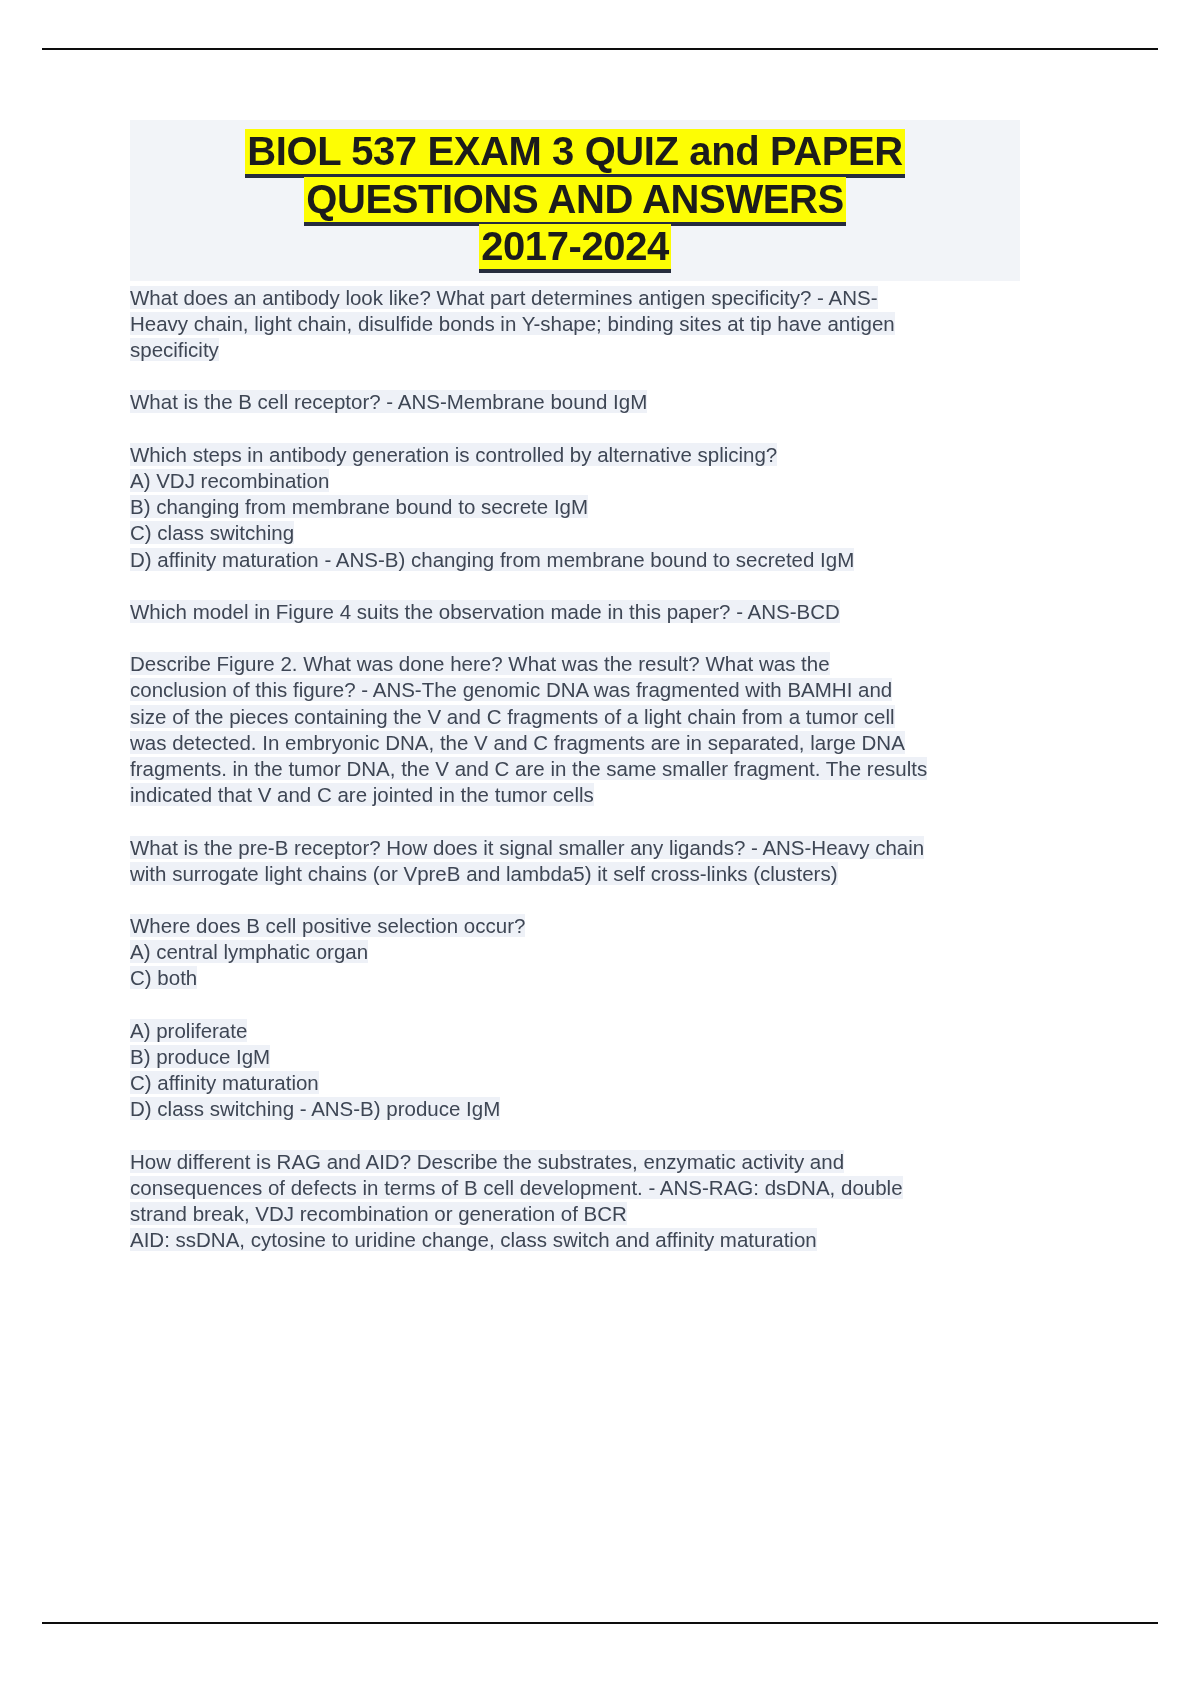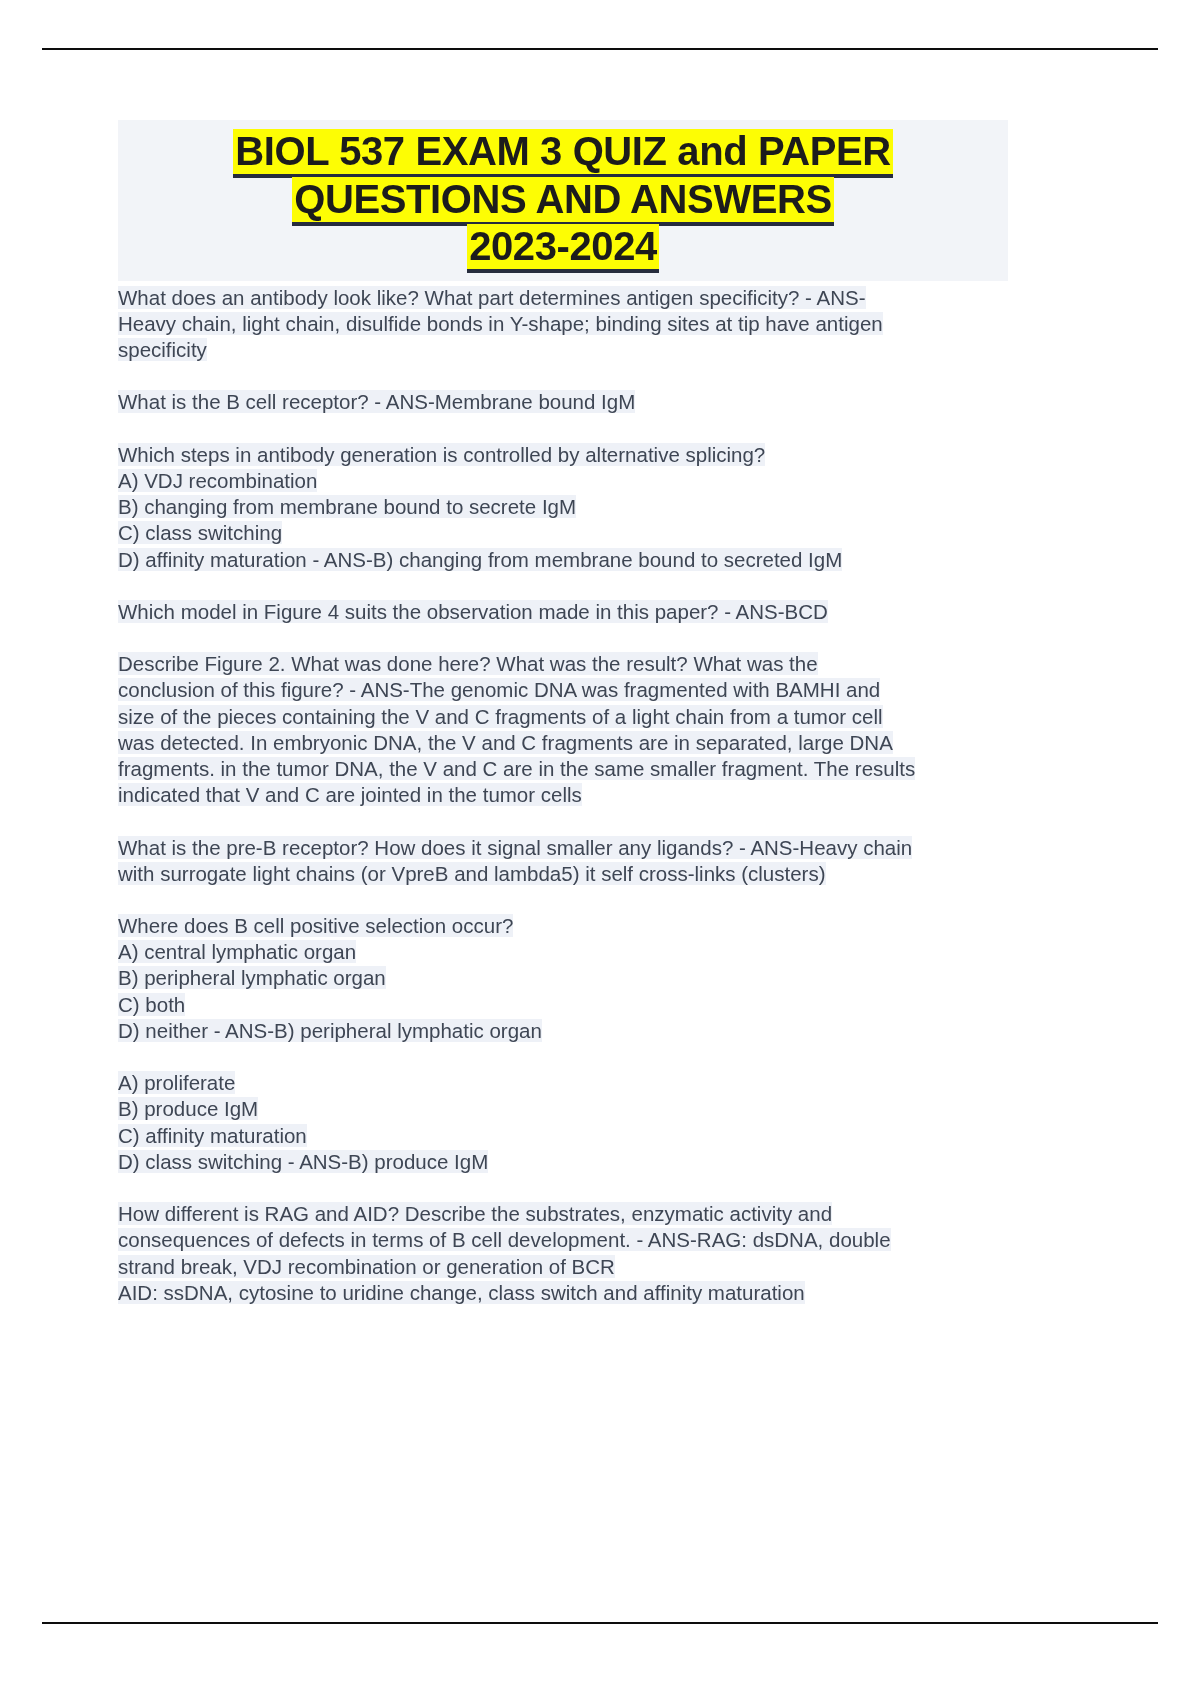--- a/index.html
+++ b/index.html
@@ -30,21 +30,21 @@
     left: 42px;
     width: 1116px;
     height: 2px;
     background: #0d0d0d;
   }
   .rule-top { top: 48px; }
   .rule-bottom { top: 1622px; }
 
   .content {
     position: absolute;
-    left: 118px;
+    left: 130px;
     top: 120px;
     width: 890px;
   }
 
   
   .title-block {
     text-align: center;
     background: #f2f4f8;
     padding: 8px 0 10px 0;
     margin: 0 0 2px 0;
@@ -93,31 +93,31 @@
 
 <div class="page">
 
   <div class="rule rule-top"></div>
 
   <div class="content">
 
     <div class="title-block">
       <span class="title-line"><span class="hl">BIOL 537 EXAM 3 QUIZ and PAPER</span></span>
       <span class="title-line"><span class="hl">QUESTIONS AND ANSWERS</span></span>
-      <span class="title-line"><span class="hl">2023-2024</span></span>
+      <span class="title-line"><span class="hl">2017-2024</span></span>
     </div>
 
     <div class="body-text" id="body-text">
         <div class="para"><span class="line"><span>What does an antibody look like? What part determines antigen specificity? - ANS-</span></span><span class="line"><span>Heavy chain, light chain, disulfide bonds in Y-shape; binding sites at tip have antigen</span></span><span class="line"><span>specificity</span></span></div>
         <div class="para"><span class="line"><span>What is the B cell receptor? - ANS-Membrane bound IgM</span></span></div>
         <div class="para"><span class="line"><span>Which steps in antibody generation is controlled by alternative splicing?</span></span><span class="line"><span>A) VDJ recombination</span></span><span class="line"><span>B) changing from membrane bound to secrete IgM</span></span><span class="line"><span>C) class switching</span></span><span class="line"><span>D) affinity maturation - ANS-B) changing from membrane bound to secreted IgM</span></span></div>
         <div class="para"><span class="line"><span>Which model in Figure 4 suits the observation made in this paper? - ANS-BCD</span></span></div>
         <div class="para"><span class="line"><span>Describe Figure 2. What was done here? What was the result? What was the</span></span><span class="line"><span>conclusion of this figure? - ANS-The genomic DNA was fragmented with BAMHI and</span></span><span class="line"><span>size of the pieces containing the V and C fragments of a light chain from a tumor cell</span></span><span class="line"><span>was detected. In embryonic DNA, the V and C fragments are in separated, large DNA</span></span><span class="line"><span>fragments. in the tumor DNA, the V and C are in the same smaller fragment. The results</span></span><span class="line"><span>indicated that V and C are jointed in the tumor cells</span></span></div>
         <div class="para"><span class="line"><span>What is the pre-B receptor? How does it signal smaller any ligands? - ANS-Heavy chain</span></span><span class="line"><span>with surrogate light chains (or VpreB and lambda5) it self cross-links (clusters)</span></span></div>
-        <div class="para"><span class="line"><span>Where does B cell positive selection occur?</span></span><span class="line"><span>A) central lymphatic organ</span></span><span class="line"><span>B) peripheral lymphatic organ</span></span><span class="line"><span>C) both</span></span><span class="line"><span>D) neither - ANS-B) peripheral lymphatic organ</span></span></div>
+        <div class="para"><span class="line"><span>Where does B cell positive selection occur?</span></span><span class="line"><span>A) central lymphatic organ</span></span><span class="line"><span>C) both</span></span></div>
         <div class="para"><span class="line"><span>A) proliferate</span></span><span class="line"><span>B) produce IgM</span></span><span class="line"><span>C) affinity maturation</span></span><span class="line"><span>D) class switching - ANS-B) produce IgM</span></span></div>
         <div class="para"><span class="line"><span>How different is RAG and AID? Describe the substrates, enzymatic activity and</span></span><span class="line"><span>consequences of defects in terms of B cell development. - ANS-RAG: dsDNA, double</span></span><span class="line"><span>strand break, VDJ recombination or generation of BCR</span></span><span class="line"><span>AID: ssDNA, cytosine to uridine change, class switch and affinity maturation</span></span></div>
       </div>
 
   </div>
 
   <div class="rule rule-bottom"></div>
 
 </div>
 

